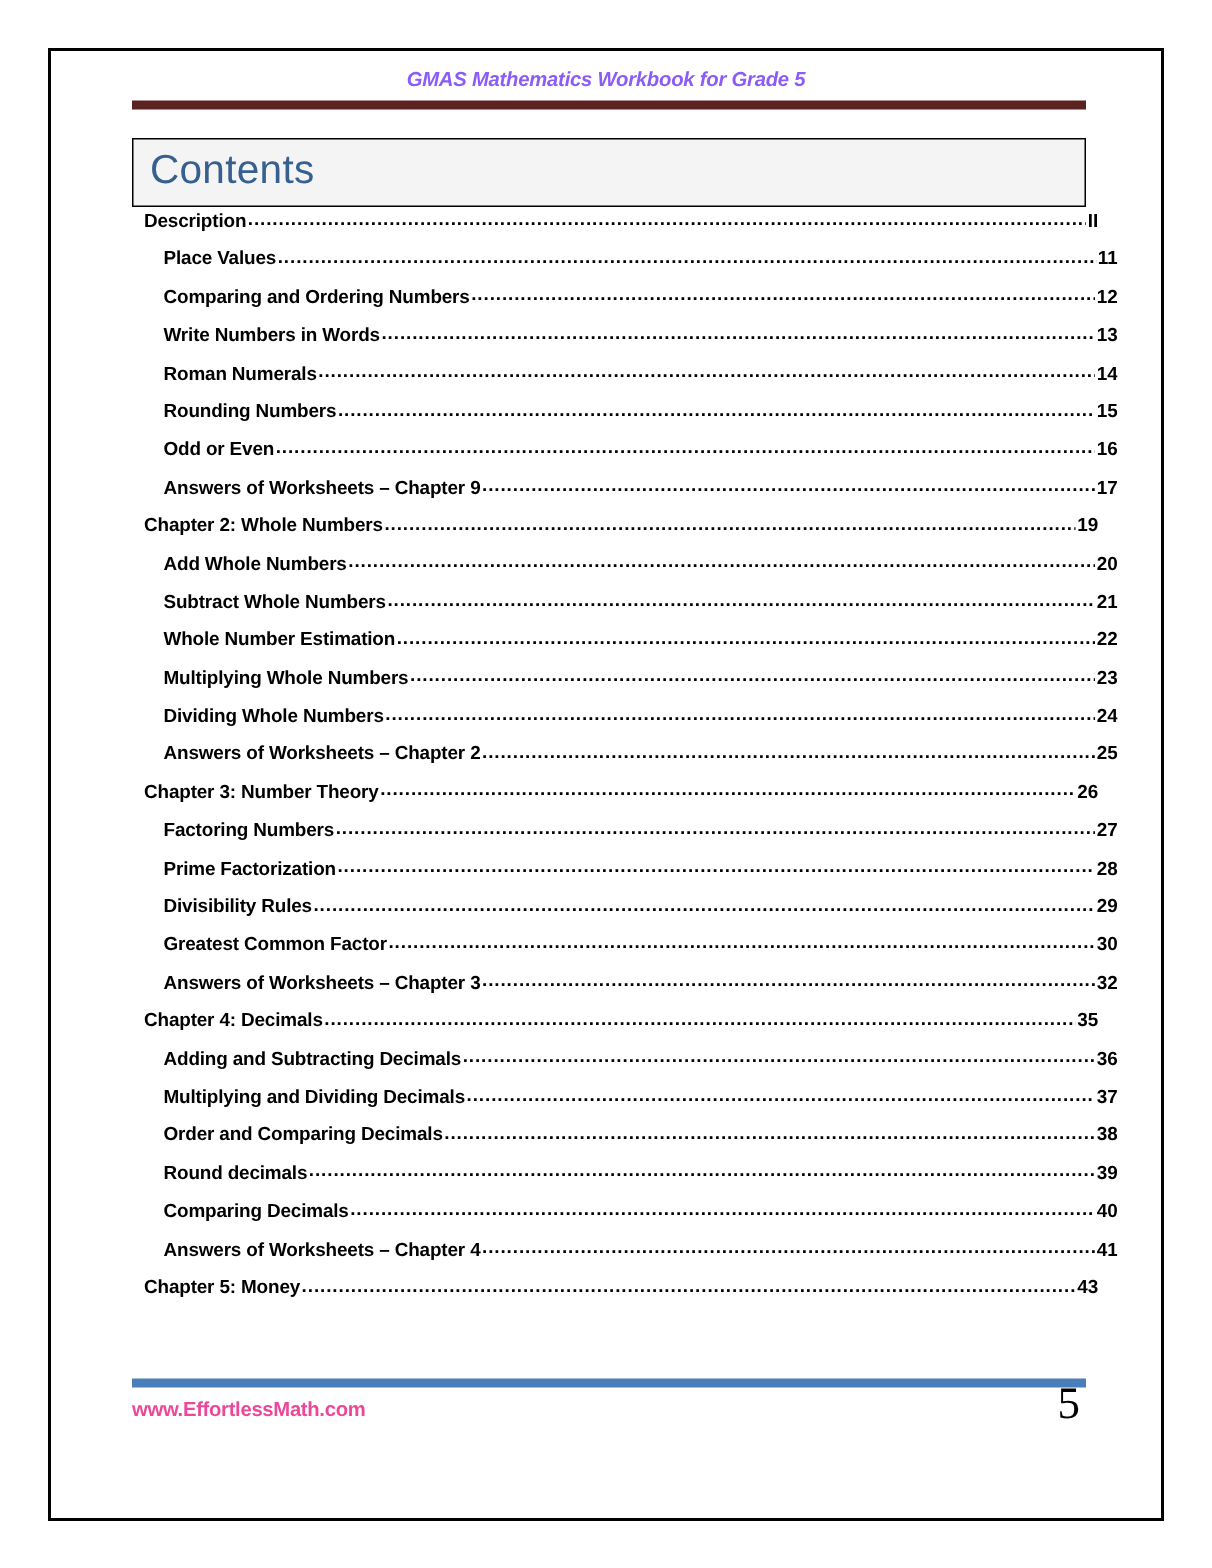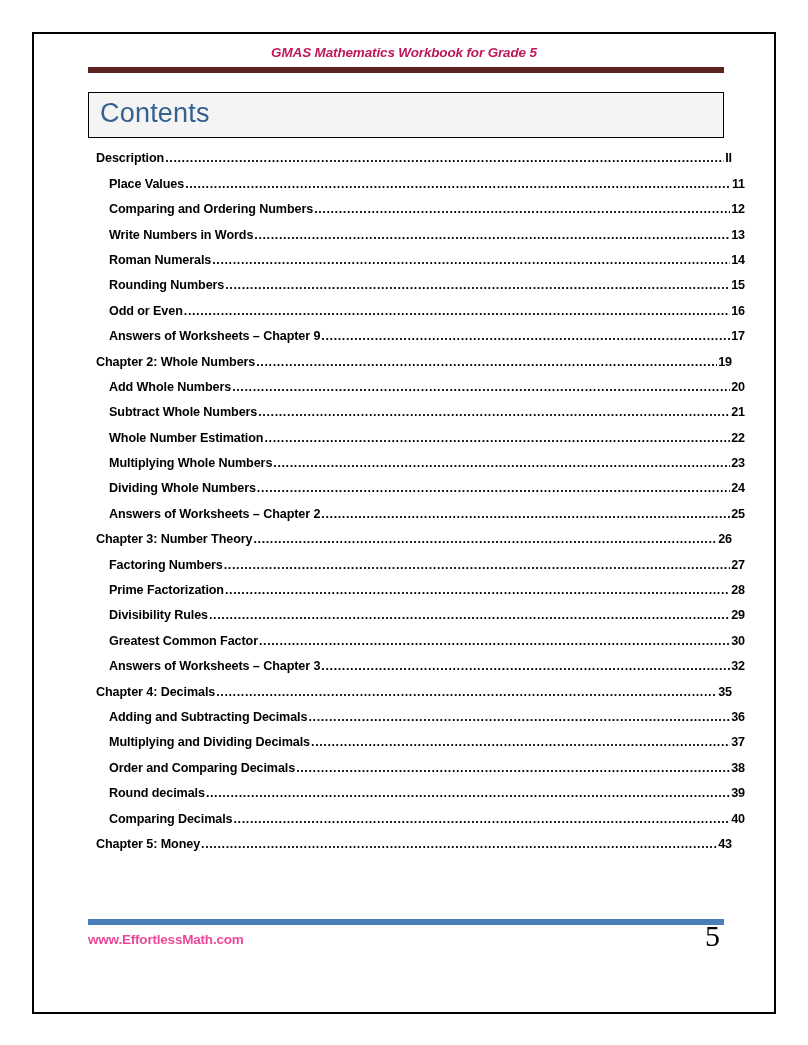--- a/index.html
+++ b/index.html
@@ -36,21 +36,21 @@
   #header-title {
     position: absolute;
     left: 0;
     top: 11px;
     width: 100%;
     text-align: center;
     font-family: "Liberation Sans", sans-serif;
     font-size: 13.5px;
     font-weight: bold;
     font-style: italic;
-    color: #be185d;
+    color: #8b5cf6;
     letter-spacing: -0.15px;
   }
   #header-rule {
     position: absolute;
     left: 54px;
     top: 33px;
     width: 636px;
     height: 6px;
   }
 
@@ -78,21 +78,21 @@
 
   
   #toc {
     position: absolute;
     left: 54px;
     top: 106px;
     width: 636px;
   }
   .toc-row {
     display: flex;
-    align-items: flex-end;
+    align-items: flex-start;
     width: 100%;
     height: 25.4px;
     font-family: "Liberation Sans", sans-serif;
     font-size: 12.6px;
     font-weight: bold;
     color: #000000;
     overflow: hidden;
     white-space: nowrap;
   }
   .toc-row.level-0 { padding-left: 8px; }
@@ -298,20 +298,25 @@
       <div class="toc-row level-1">
         <span class="toc-label">Round decimals</span>
         <span class="toc-leader"></span>
         <span class="toc-page">39</span>
       </div>
       <div class="toc-row level-1">
         <span class="toc-label">Comparing Decimals</span>
         <span class="toc-leader"></span>
         <span class="toc-page">40</span>
       </div>
+      <div class="toc-row level-1">
+        <span class="toc-label">Answers of Worksheets – Chapter 4</span>
+        <span class="toc-leader"></span>
+        <span class="toc-page">41</span>
+      </div>
       <div class="toc-row level-0">
         <span class="toc-label">Chapter 5: Money</span>
         <span class="toc-leader"></span>
         <span class="toc-page">43</span>
       </div>
     </div>
 
   <div id="footer-rule" style="background: rgb(74, 126, 187);"></div>
   <div id="footer-site">www.EffortlessMath.com</div>
   <div id="footer-pagenum">5</div>

